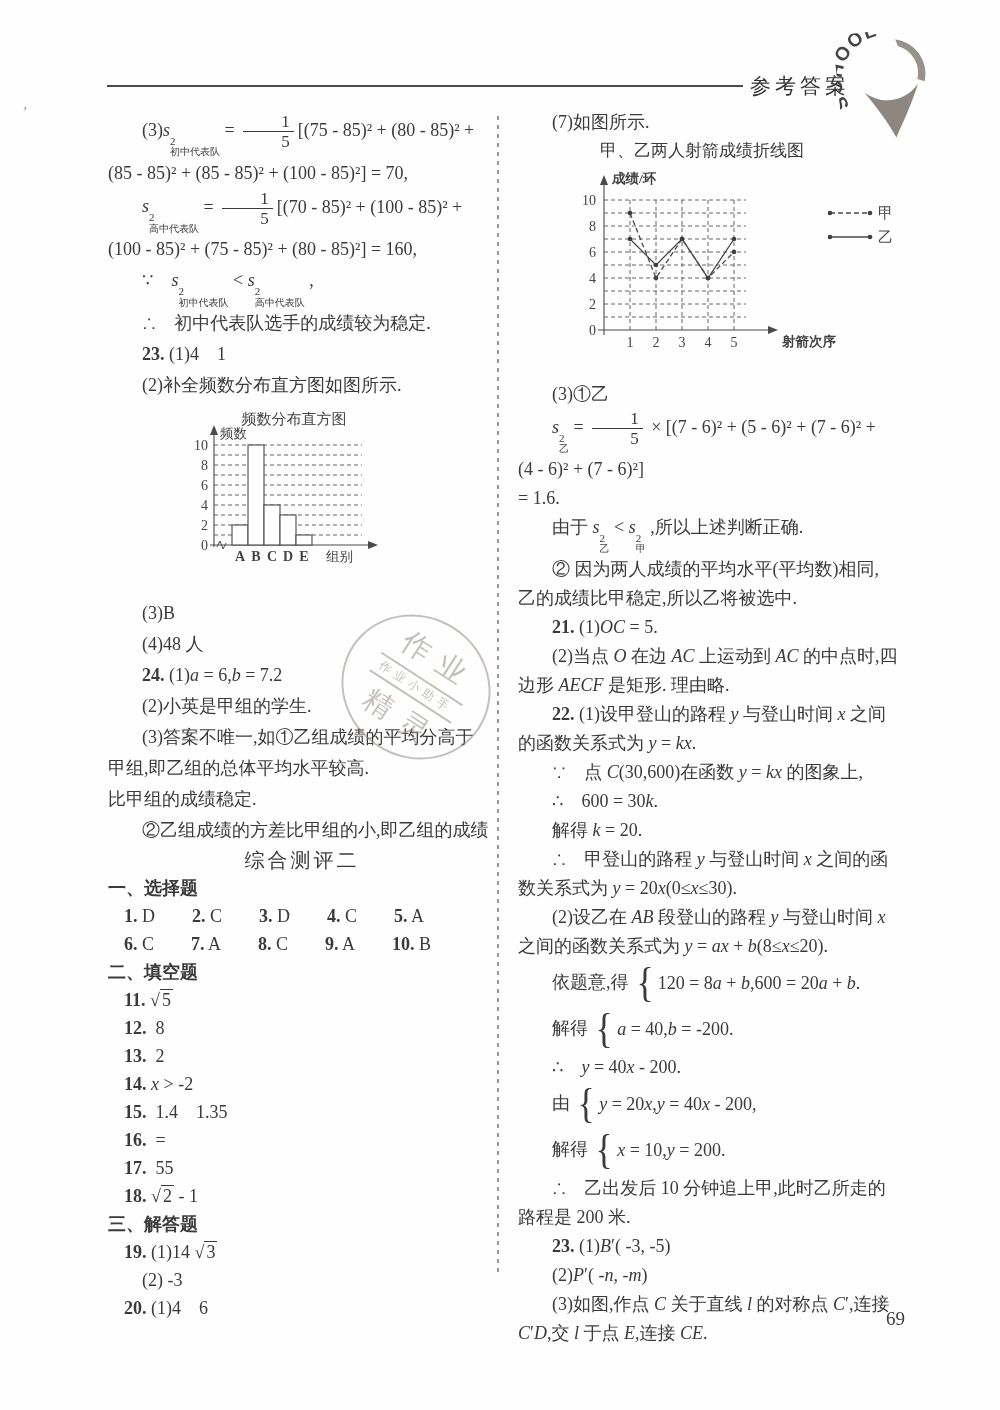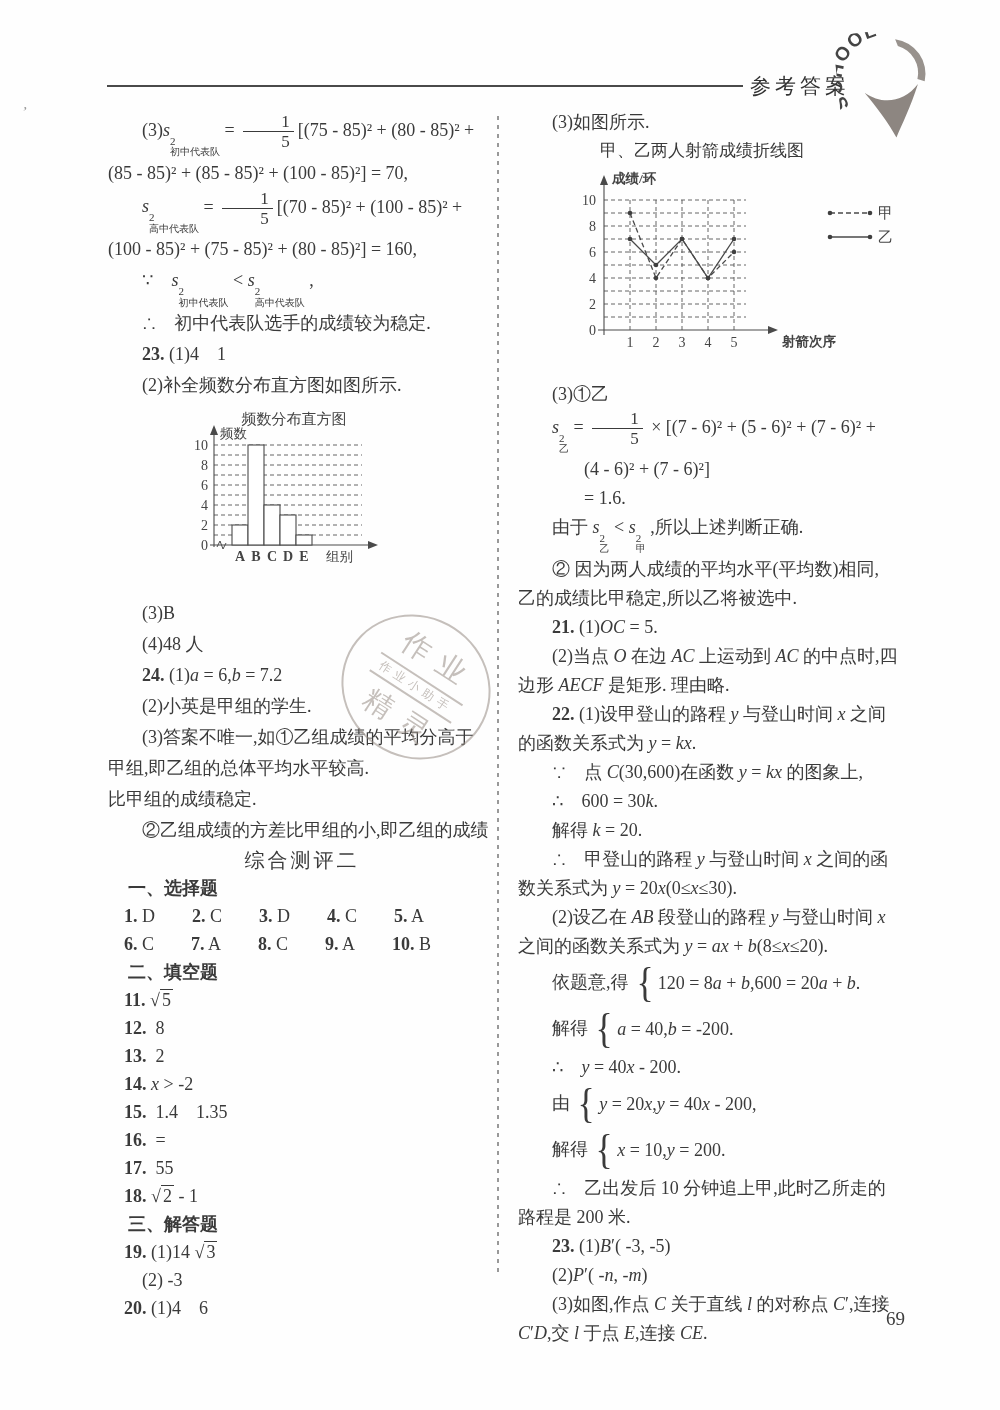--- a/index.html
+++ b/index.html
@@ -13,24 +13,24 @@
   .logo{position:absolute;left:838px;top:30px;transform:rotate(-6deg)}
   
   .col{position:absolute;font-size:18px}
   .left{left:108px;top:112px;width:388px}
   .right{left:518px;top:108px;width:472px}
   .divider{position:absolute;left:497px;top:116px;width:2px;height:1158px;
     background:repeating-linear-gradient(to bottom,var(--divider) 0 4px,transparent 4px 9px)}
   .ln{line-height:31px;white-space:pre-wrap}
   .right .ln{line-height:29px}
   .ind{text-indent:34px}
-  .ind2{margin-left:66px}
+  .ind2{}
   .sec .ln{line-height:28px}
   .title{font-weight:normal;font-size:20px;text-align:center;letter-spacing:3px;line-height:46px}
-  .head{font-weight:bold;margin-left:20px}
+  .head{font-weight:bold;}
   .ind0{margin-left:16px}
   .bd{font-weight:bold}
   .it{font-style:italic}
   .gap{display:inline-block;width:37px}
   
   .frac{display:inline-flex;flex-direction:column;text-align:center;vertical-align:middle;margin:0 4px;line-height:1.12;font-size:17px}
   .fn{border-bottom:1.3px solid currentColor;padding:0 4px}
   
   .ss{white-space:nowrap}
   .stack{display:inline-flex;flex-direction:column;vertical-align:-0.5em;line-height:1.05;text-indent:0}
@@ -168,21 +168,21 @@
         <div class="ln ind0"><span class="bd">19.</span><span> (1)14 </span><span class="sqrt">√<span class="r">3</span></span></div>
         <div class="ln ind"><span>(2) -3</span></div>
         <div class="ln ind0"><span class="bd">20.</span><span> (1)4    6</span></div>
       </div>
   </div>
 
   <div class="divider"></div>
 
   <div class="col right">
     <div id="rBlock1">
-        <div class="ln ind"><span>(3)如图所示.</span></div>
+        <div class="ln ind"><span>(7)如图所示.</span></div>
       </div>
     <div class="chart-title">甲、乙两人射箭成绩折线图</div>
     <div class="line-wrap">
       <svg id="lineSvg" viewBox="0 0 430 200" width="430" height="200">
           <line x1="98" y1="163" x2="98" y2="33" stroke="#555" stroke-width="0.9" stroke-dasharray="4 3"></line>
           <line x1="124" y1="163" x2="124" y2="33" stroke="#555" stroke-width="0.9" stroke-dasharray="4 3"></line>
           <line x1="150" y1="163" x2="150" y2="33" stroke="#555" stroke-width="0.9" stroke-dasharray="4 3"></line>
           <line x1="176" y1="163" x2="176" y2="33" stroke="#555" stroke-width="0.9" stroke-dasharray="4 3"></line>
           <line x1="202" y1="163" x2="202" y2="33" stroke="#555" stroke-width="0.9" stroke-dasharray="4 3"></line>
           <line x1="72" y1="150" x2="214" y2="150" stroke="#555" stroke-width="0.9" stroke-dasharray="4 3"></line>

